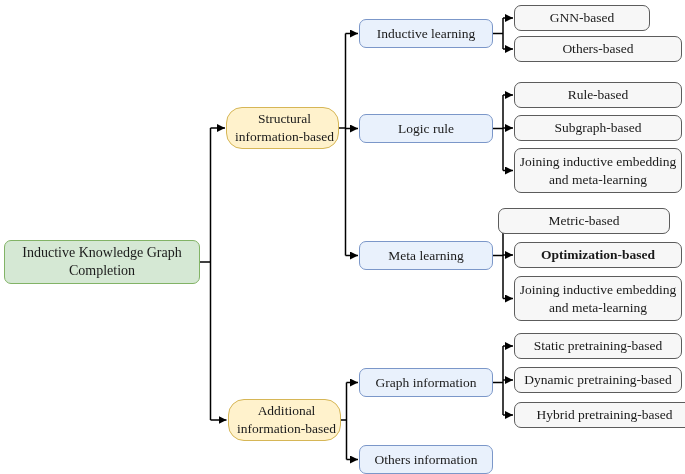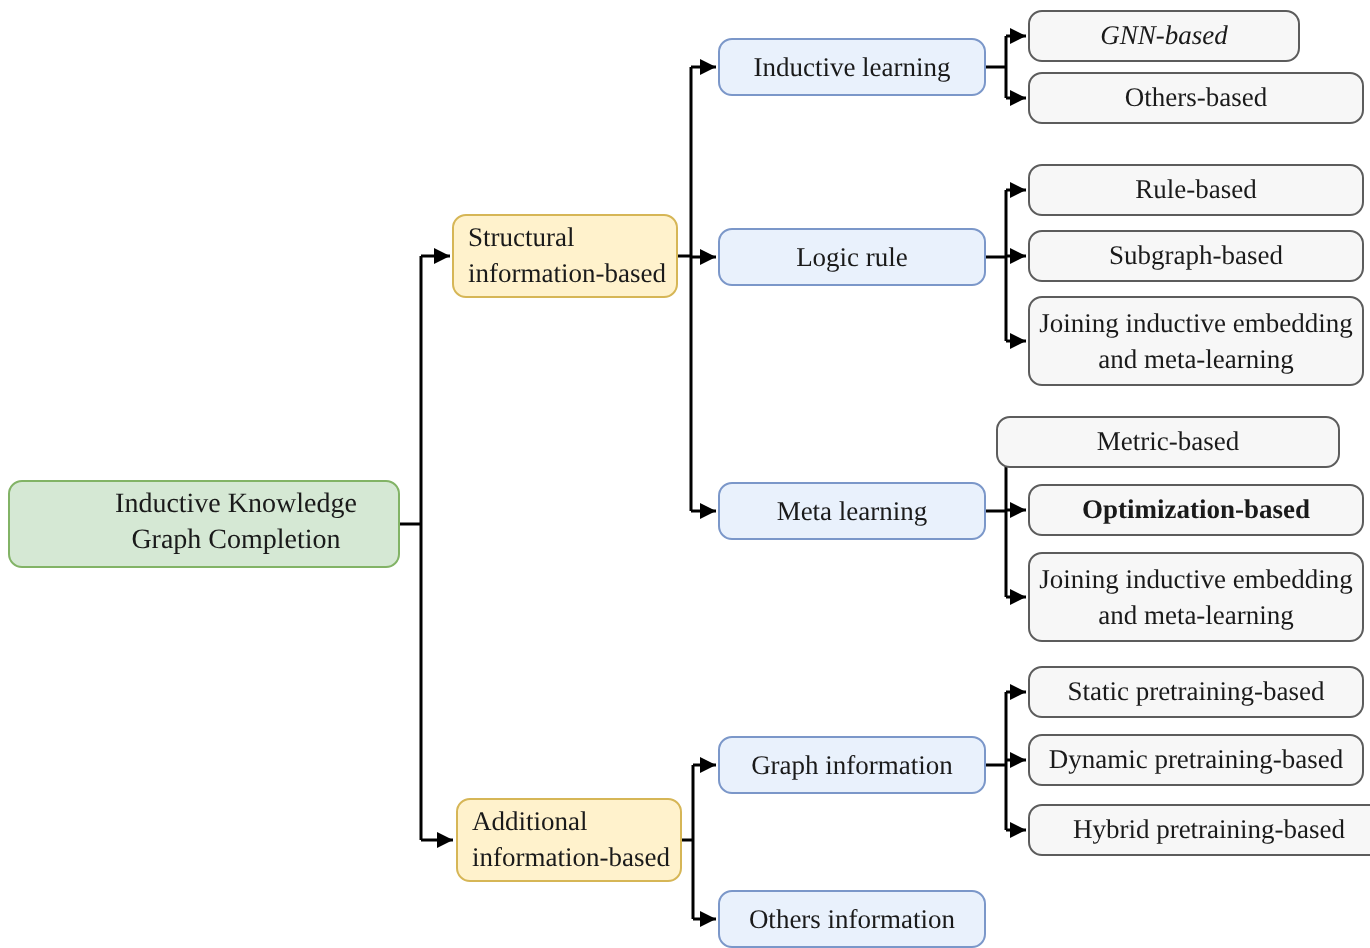--- a/index.html
+++ b/index.html
@@ -15,21 +15,21 @@
   .wire{stroke:var(--c-connector,#000);stroke-width:1.5;fill:none;}
   #arw path{fill:var(--c-connector,#000);}
   .node{
     position:absolute;box-sizing:border-box;
     display:flex;align-items:center;justify-content:center;
     text-align:center;
     font-size:13.5px;line-height:1.3;
     border:1.5px solid;border-radius:7px;
     padding:2px 3px;
   }
-  .node.left{justify-content:flex-start;text-align:left;padding-left:7px;}
+  .node.left{justify-content:flex-start;text-align:center;padding-left:7px;border-radius:16px;}
   .root{
     background:var(--c-root_fill,#d5e8d4);
     border-color:var(--c-root_border,#82b366);
     font-size:14px;
   }
   .branch{
     background:var(--c-branch_fill,#fff2cc);
     border-color:var(--c-branch_border,#d6b656);
   }
   .category{
@@ -86,32 +86,32 @@
     <path class="wire" d="M503,255 H513" marker-end="url(#arw)"></path>
     <path class="wire" d="M503,298.5 H513" marker-end="url(#arw)"></path>
 
     <path class="wire" d="M493,382.5 H503"></path>
     <path class="wire" d="M503,346 V415"></path>
     <path class="wire" d="M503,346 H513" marker-end="url(#arw)"></path>
     <path class="wire" d="M503,380 H513" marker-end="url(#arw)"></path>
     <path class="wire" d="M503,415 H513" marker-end="url(#arw)"></path>
   </svg>
 
-  <div class="node root" style="left:4px;top:240px;width:196px;height:44px;padding-left:35px;">Inductive Knowledge Graph Completion</div>
+  <div class="node root" style="left:4px;top:240px;width:196px;height:44px;">Inductive Knowledge Graph Completion</div>
 
   <div class="node branch left" style="left:226px;top:107px;width:113px;height:42px;">Structural information-based</div>
   <div class="node branch left" style="left:228px;top:399px;width:113px;height:42px;">Additional information-based</div>
 
   <div class="node category" style="left:359px;top:19px;width:134px;height:29px;">Inductive learning</div>
   <div class="node category" style="left:359px;top:114px;width:134px;height:29px;">Logic rule</div>
   <div class="node category" style="left:359px;top:241px;width:134px;height:29px;">Meta learning</div>
   <div class="node category" style="left:359px;top:368px;width:134px;height:29px;">Graph information</div>
   <div class="node category" style="left:359px;top:445px;width:134px;height:29px;">Others information</div>
 
-  <div class="node leaf" style="left:514px;top:5px;width:136px;height:26px;font-style:italic;">GNN-based</div>
+  <div class="node leaf" style="left:514px;top:5px;width:136px;height:26px;">GNN-based</div>
   <div class="node leaf" style="left:514px;top:36px;width:168px;height:26px;">Others-based</div>
   <div class="node leaf" style="left:514px;top:82px;width:168px;height:26px;text-align:center;">Rule-based</div>
   <div class="node leaf" style="left:514px;top:115px;width:168px;height:26px;">Subgraph-based</div>
   <div class="node leaf" style="left:514px;top:148px;width:168px;height:45px;">Joining inductive embedding and meta-learning</div>
   <div class="node leaf" style="left:498px;top:208px;width:172px;height:26px;">Metric-based</div>
   <div class="node leaf" style="left:514px;top:242px;width:168px;height:26px;font-weight:bold;">Optimization-based</div>
   <div class="node leaf" style="left:514px;top:276px;width:168px;height:45px;">Joining inductive embedding and meta-learning</div>
   <div class="node leaf" style="left:514px;top:333px;width:168px;height:26px;">Static pretraining-based</div>
   <div class="node leaf" style="left:514px;top:367px;width:168px;height:26px;">Dynamic pretraining-based</div>
   <div class="node leaf" style="left:514px;top:402px;width:181px;height:26px;">Hybrid pretraining-based</div>

